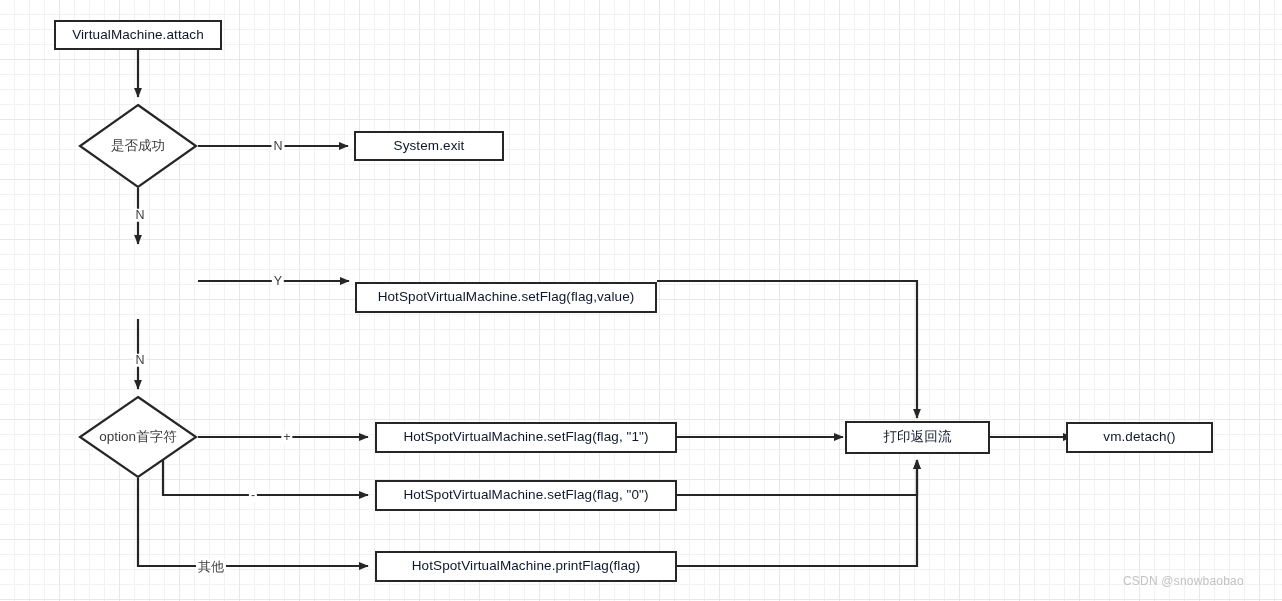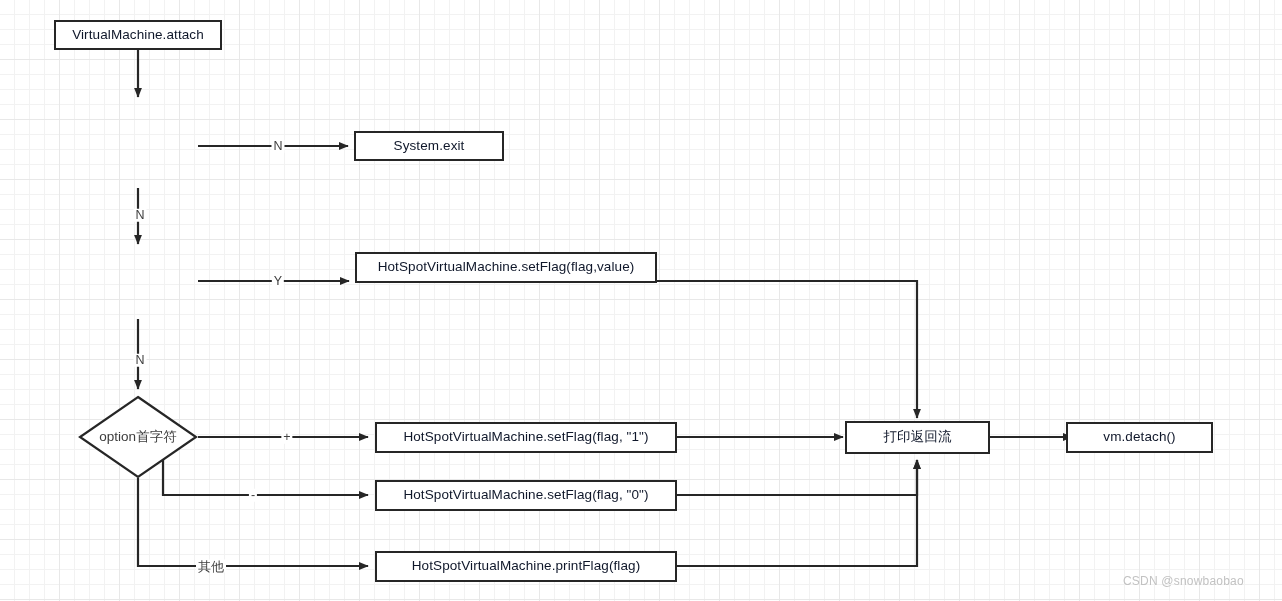--- a/index.html
+++ b/index.html
@@ -131,27 +131,33 @@
       <path d="M677,566 L917,566 L917,460" marker-end="url(#arrow)"></path>
 
       <path d="M990,437 L1072,437" marker-end="url(#arrow)"></path>
     </g>
   </svg>
 
   <div class="node proc" style="left:54px; top:20px; width:168px; height:30px;">
     <span>VirtualMachine.attach</span>
   </div>
 
+  <div class="diamond-wrap" style="left:78px; top:103px; width:120px; height:86px;">
+    <svg class="diamond-shape" viewBox="0 0 120 86" preserveAspectRatio="none">
+      <polygon points="60,2 118,43 60,84 2,43" fill="#ffffff" stroke="#262626" stroke-width="2.2"></polygon>
+    </svg>
+    <div class="diamond-label">是否成功</div>
+  </div>
 
   <div class="node proc" style="left:354px; top:131px; width:150px; height:30px;">
     <span>System.exit</span>
   </div>
 
 
-  <div class="node proc" style="left:355px; top:252px; width:302px; height:31px;text-align:right;">
+  <div class="node proc" style="left:355px; top:282px; width:302px; height:31px;text-align:right;">
     <span>HotSpotVirtualMachine.setFlag(flag,value)</span>
   </div>
 
   <div class="diamond-wrap" style="left:78px; top:395px; width:120px; height:84px;">
     <svg class="diamond-shape" viewBox="0 0 120 84" preserveAspectRatio="none">
       <polygon points="60,2 118,42 60,82 2,42" fill="#ffffff" stroke="#262626" stroke-width="2.2"></polygon>
     </svg>
     <div class="diamond-label">option首字符</div>
   </div>
 

